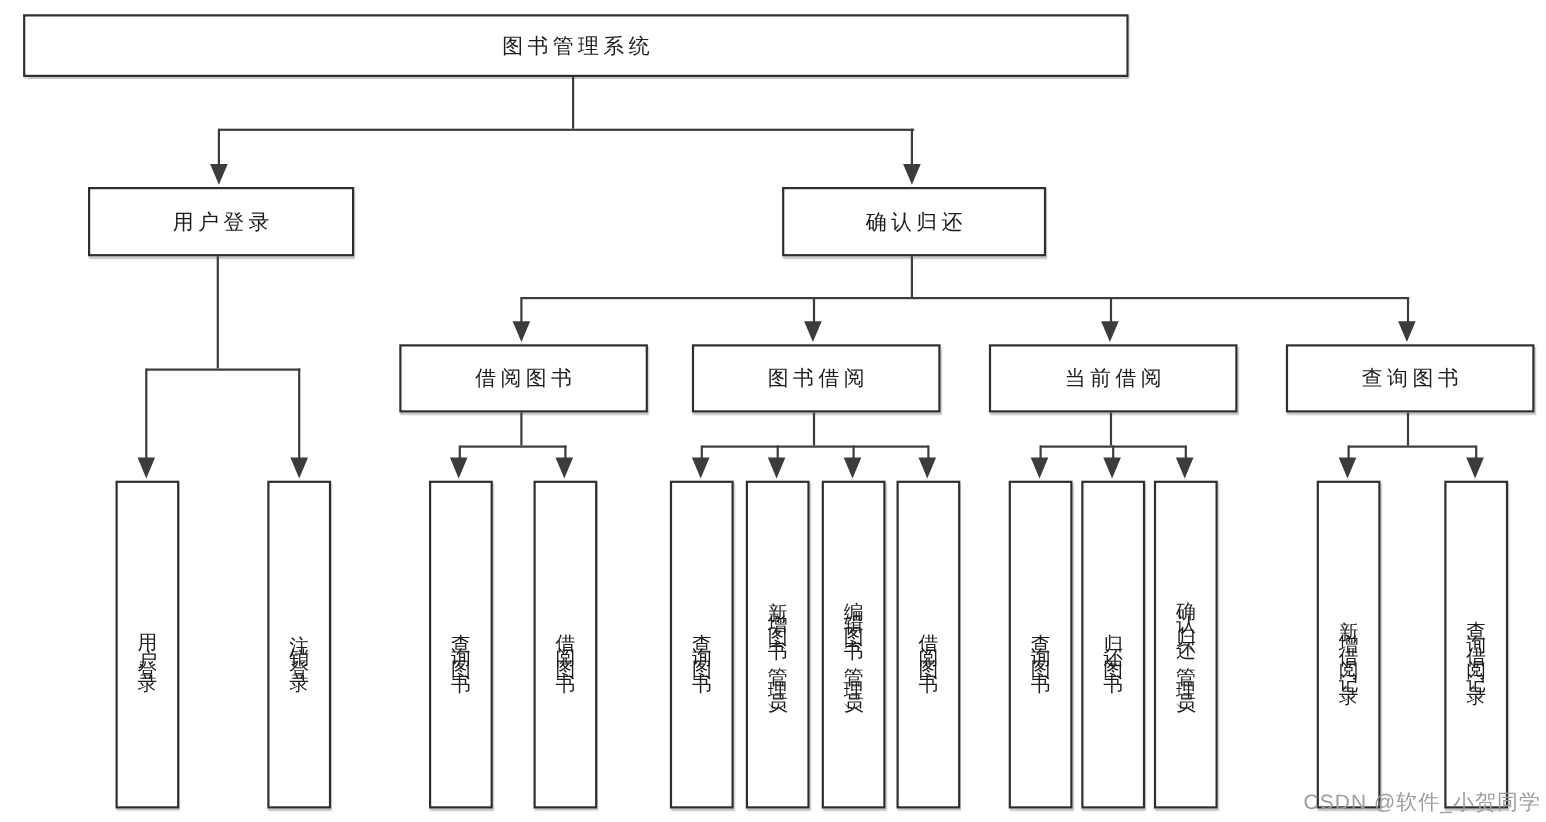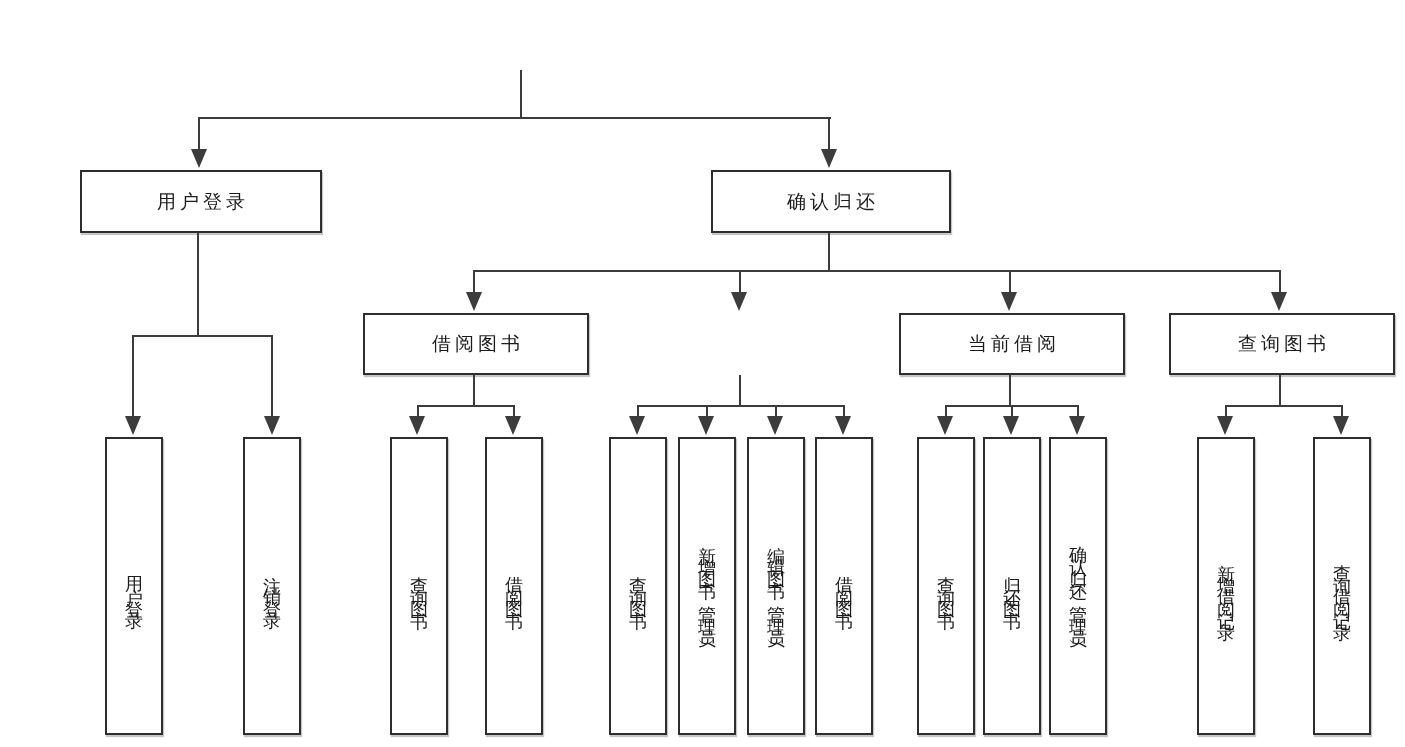--- a/index.html
+++ b/index.html
@@ -43,20 +43,21 @@
     position:absolute; right:4px; bottom:5px;
     font-size:19px; color:var(--watermark); letter-spacing:1px;
     white-space:nowrap;
   }
 </style>
 </head>
 <body>
 
 <div id="canvas">
 
+  <div class="hbox" style="left:21px;top:13px;width:997px;height:53px;">图书管理系统</div>
 
   <div class="vline" style="left:520px;top:70px;height:47px;"></div>
   <div class="hline" style="left:199px;top:117px;width:632px;"></div>
   <div class="vline" style="left:198px;top:117px;height:33px;"></div>
   <div class="arrow" style="left:191px;top:149px;"></div>
   <div class="vline" style="left:828px;top:117px;height:33px;"></div>
   <div class="arrow" style="left:821px;top:149px;"></div>
 
   <div class="hbox" style="left:80px;top:170px;width:234px;height:59px;">用户登录</div>
   <div class="hbox" style="left:711px;top:170px;width:232px;height:59px;">确认归还</div>
@@ -80,20 +81,21 @@
   <div class="vline" style="left:473px;top:270px;height:25px;"></div>
   <div class="arrow" style="left:466px;top:292px;"></div>
   <div class="vline" style="left:739px;top:270px;height:25px;"></div>
   <div class="arrow" style="left:731px;top:292px;"></div>
   <div class="vline" style="left:1009px;top:270px;height:25px;"></div>
   <div class="arrow" style="left:1001px;top:292px;"></div>
   <div class="vline" style="left:1279px;top:270px;height:25px;"></div>
   <div class="arrow" style="left:1271px;top:292px;"></div>
 
   <div class="hbox" style="left:363px;top:313px;width:218px;height:58px;">借阅图书</div>
+  <div class="hbox" style="left:629px;top:313px;width:218px;height:58px;">图书借阅</div>
   <div class="hbox" style="left:899px;top:313px;width:218px;height:58px;">当前借阅</div>
   <div class="hbox" style="left:1169px;top:313px;width:218px;height:58px;">查询图书</div>
 
   <div class="vline" style="left:473px;top:375px;height:30px;"></div>
   <div class="hline" style="left:418px;top:405px;width:97px;"></div>
   <div class="vline" style="left:417px;top:405px;height:12px;"></div>
   <div class="arrow" style="left:409px;top:416px;"></div>
   <div class="vline" style="left:513px;top:405px;height:12px;"></div>
   <div class="arrow" style="left:505px;top:416px;"></div>
 
@@ -154,14 +156,15 @@
   <div class="vline" style="left:1341px;top:405px;height:12px;"></div>
   <div class="arrow" style="left:1333px;top:416px;"></div>
 
   <div class="vbox" style="left:1197px;top:437px;width:54px;height:294px;">
     <span>新增借阅记录</span>
   </div>
   <div class="vbox" style="left:1313px;top:437px;width:54px;height:294px;">
     <span>查询借阅记录</span>
   </div>
 
+  <div class="watermark">CSDN @软件_小贺同学</div>
 
 </div>
 
 </body></html>

